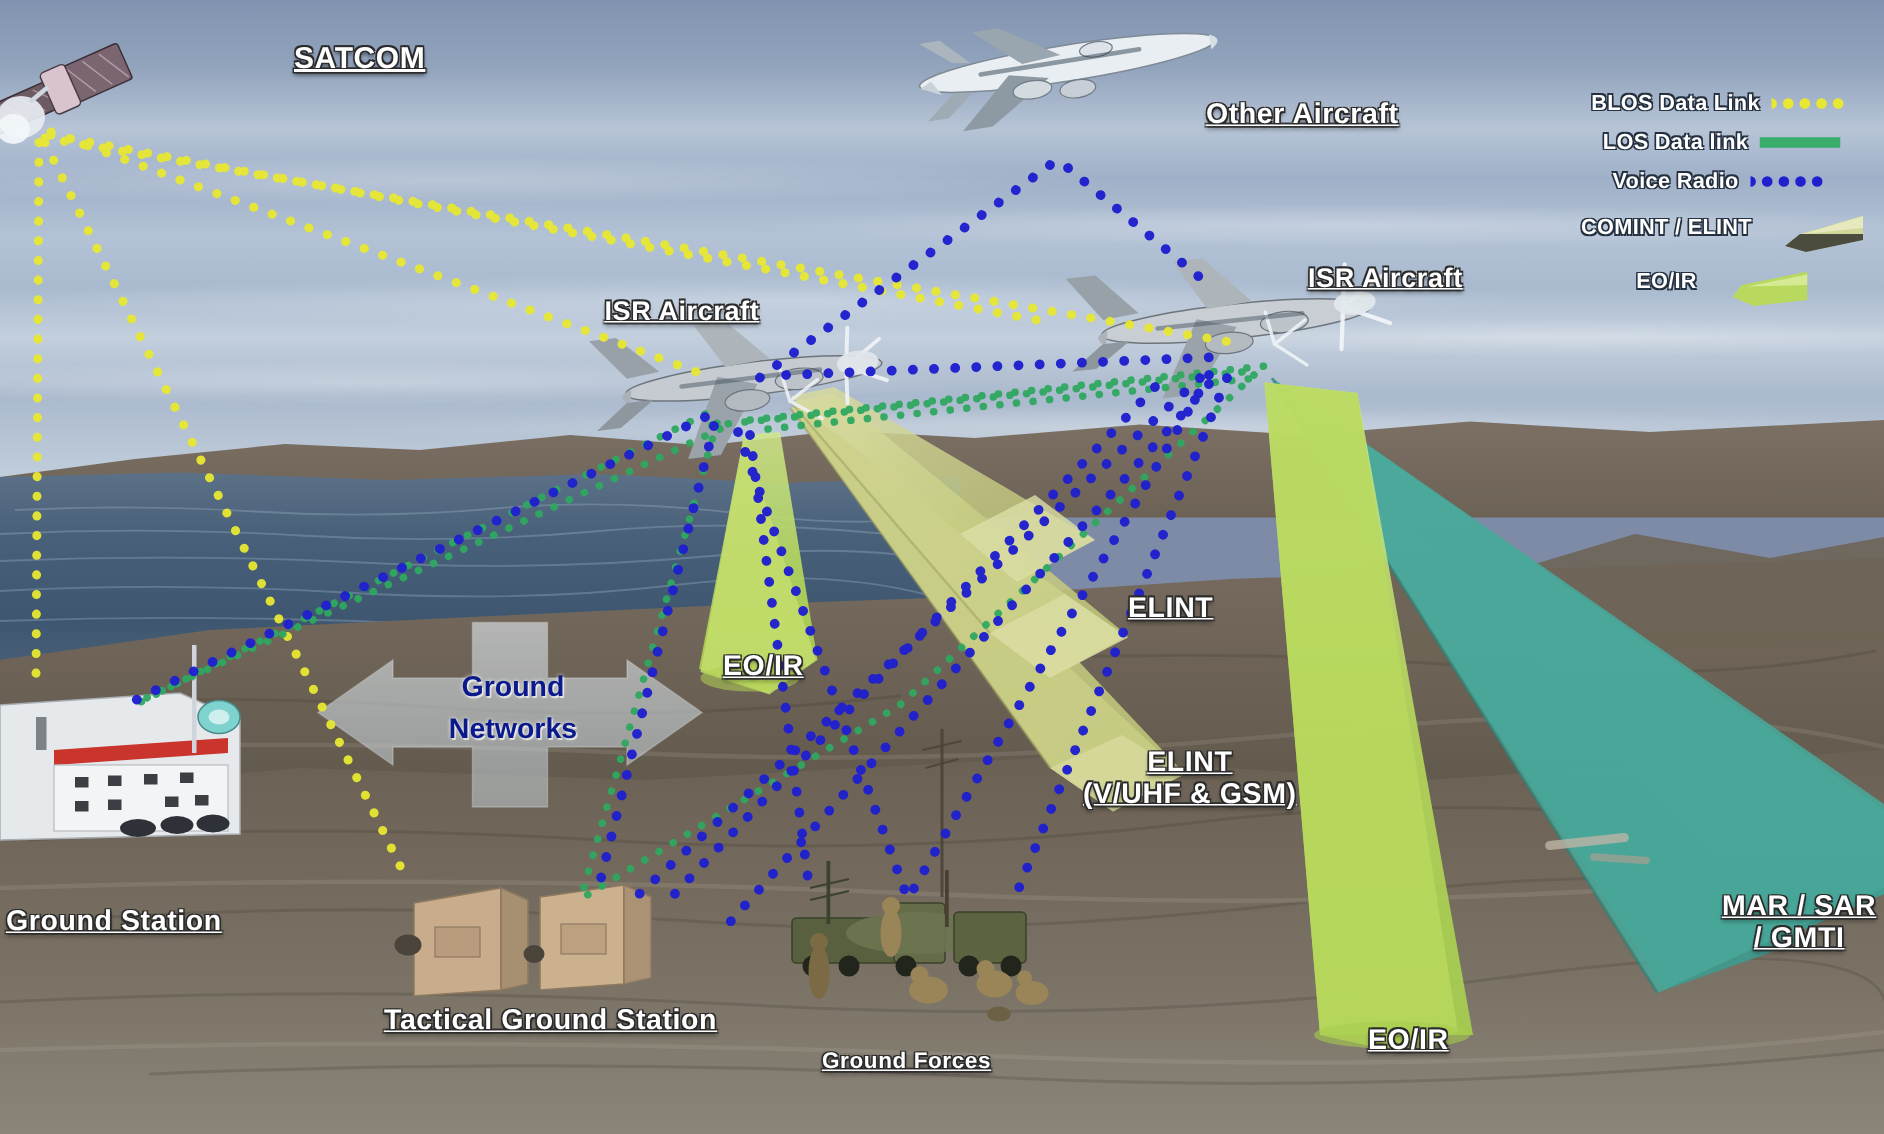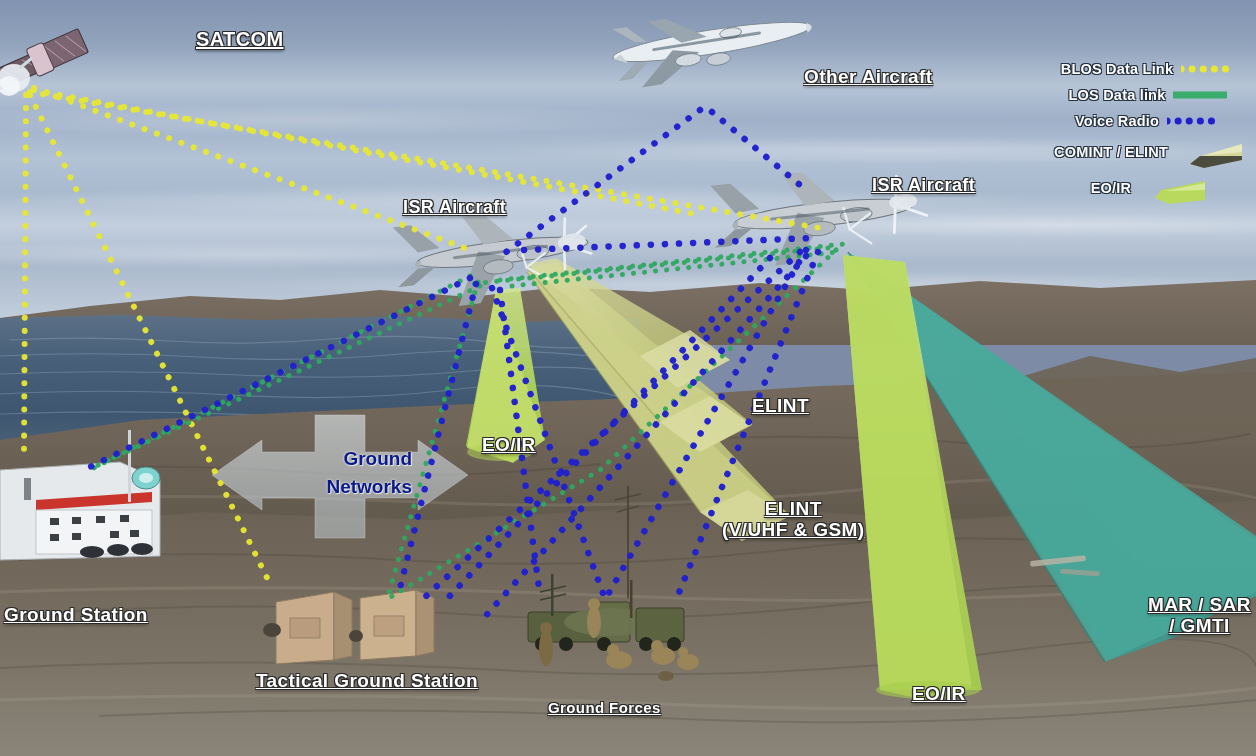--- a/index.html
+++ b/index.html
@@ -25,21 +25,21 @@
     line-height:1.12;
     pointer-events:none;
     text-decoration:underline;
   }
   .lbl.center{text-align:center;}
   .gnlbl{
     position:absolute;
     color:#0a1a8c;
     font-weight:bold;
     font-family:"Liberation Sans",sans-serif;
-    text-align:right;
+    text-align:center;
     line-height:1.45;
     text-shadow:0 0 3px rgba(255,255,255,.85), 1px 1px 0 rgba(255,255,255,.6);
     white-space:nowrap;
     pointer-events:none;
   }
   .legend{
     position:absolute;
     right:0px;top:56px;
     width:216px;
     pointer-events:auto;

